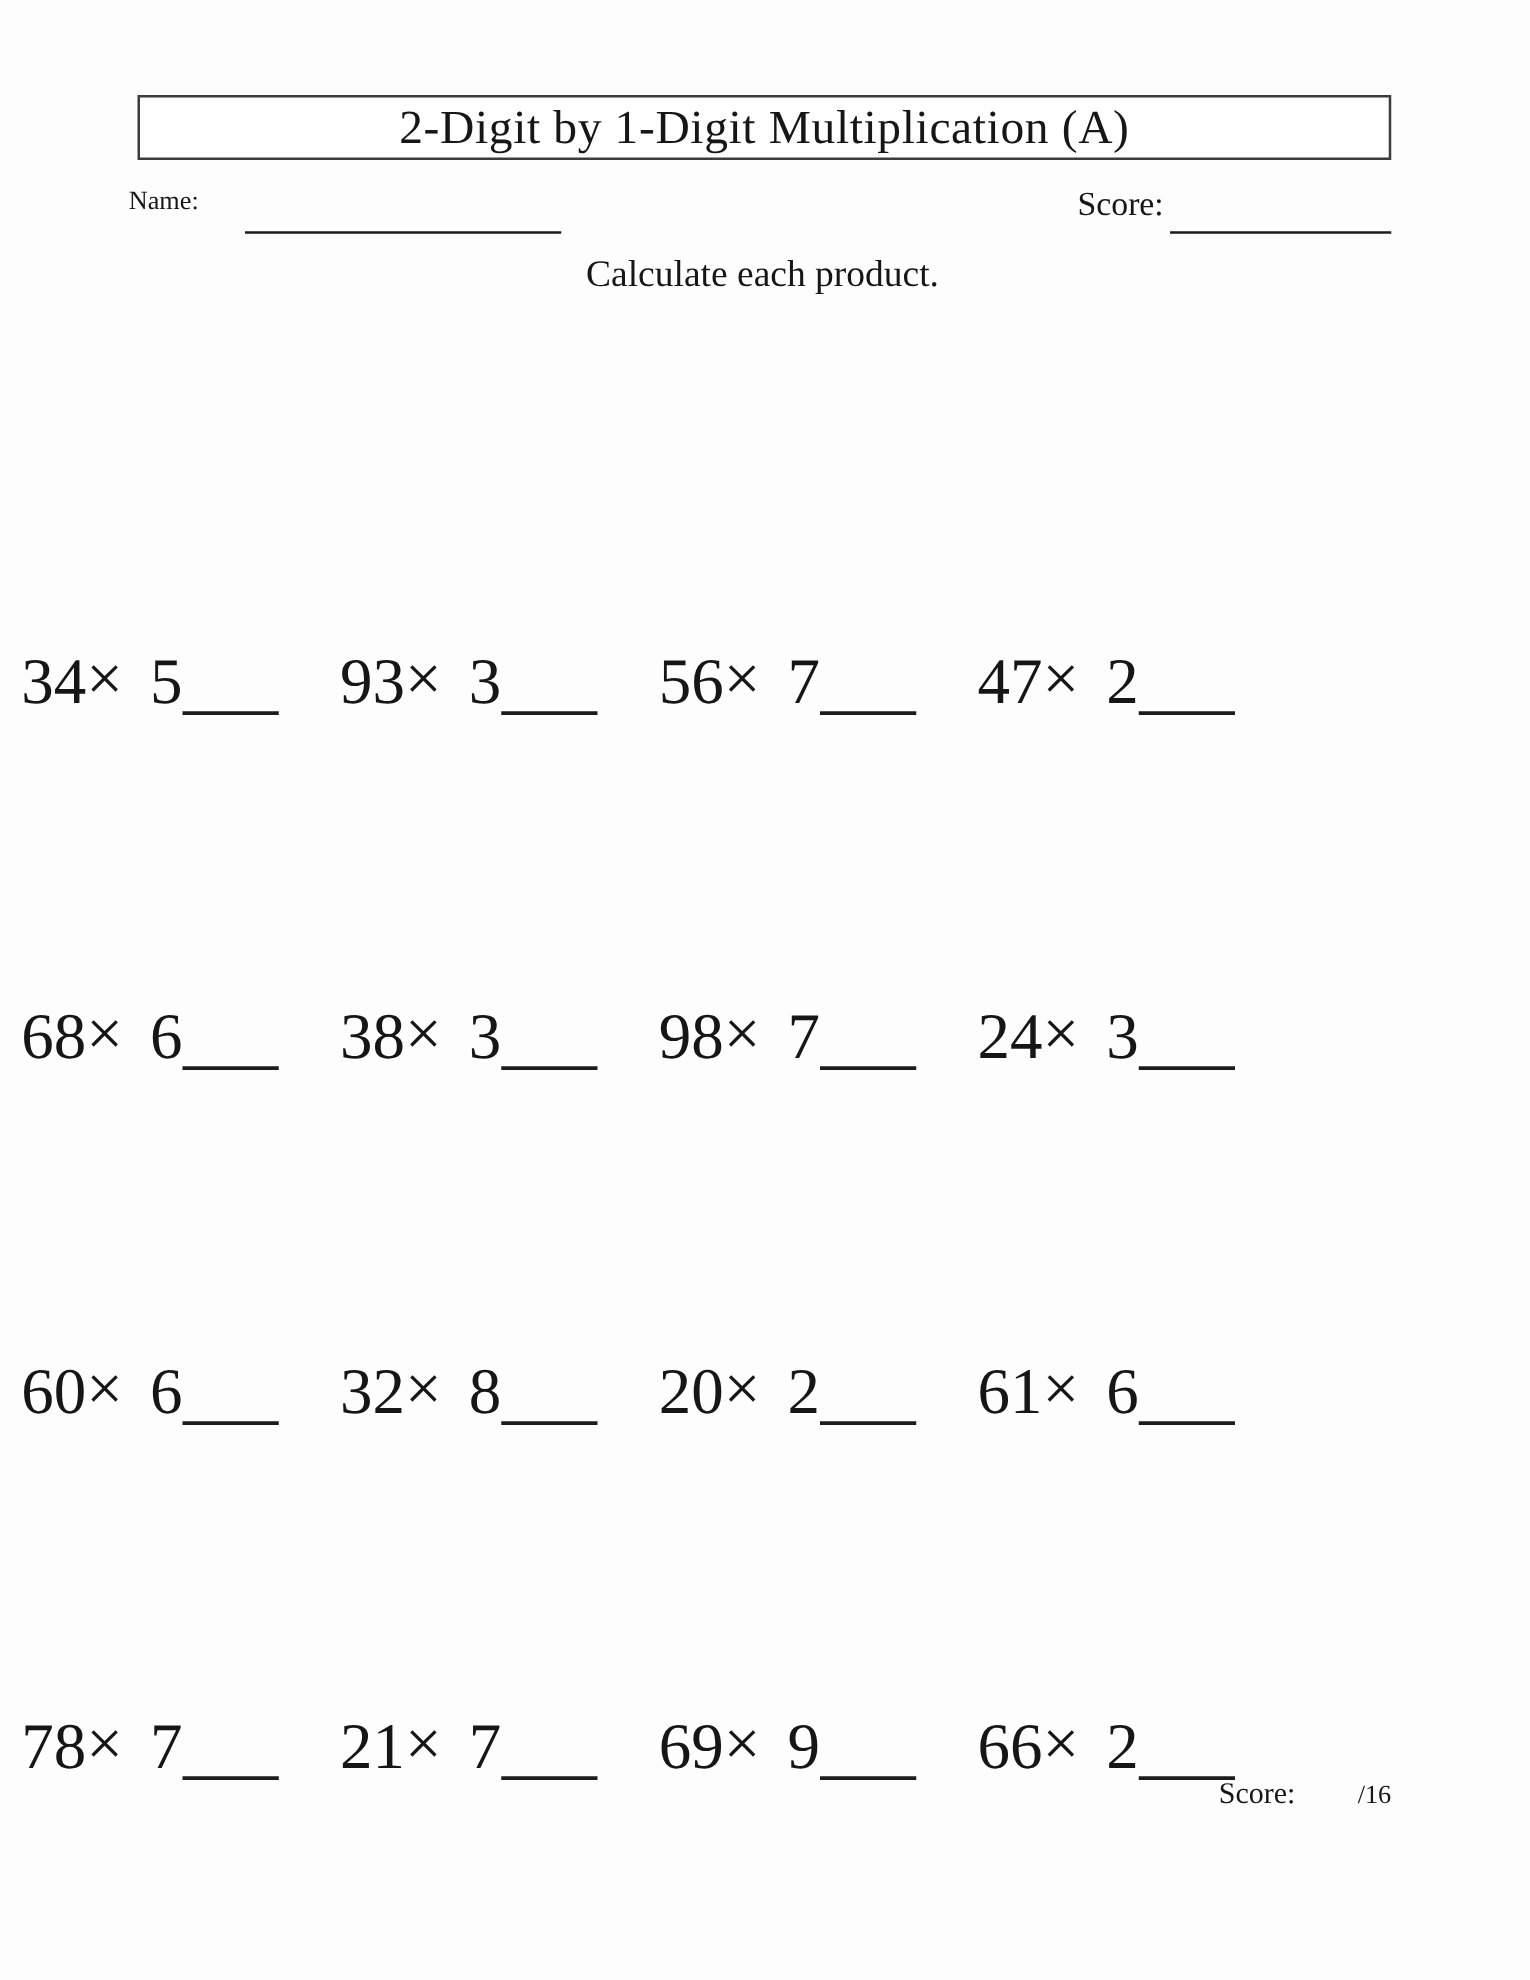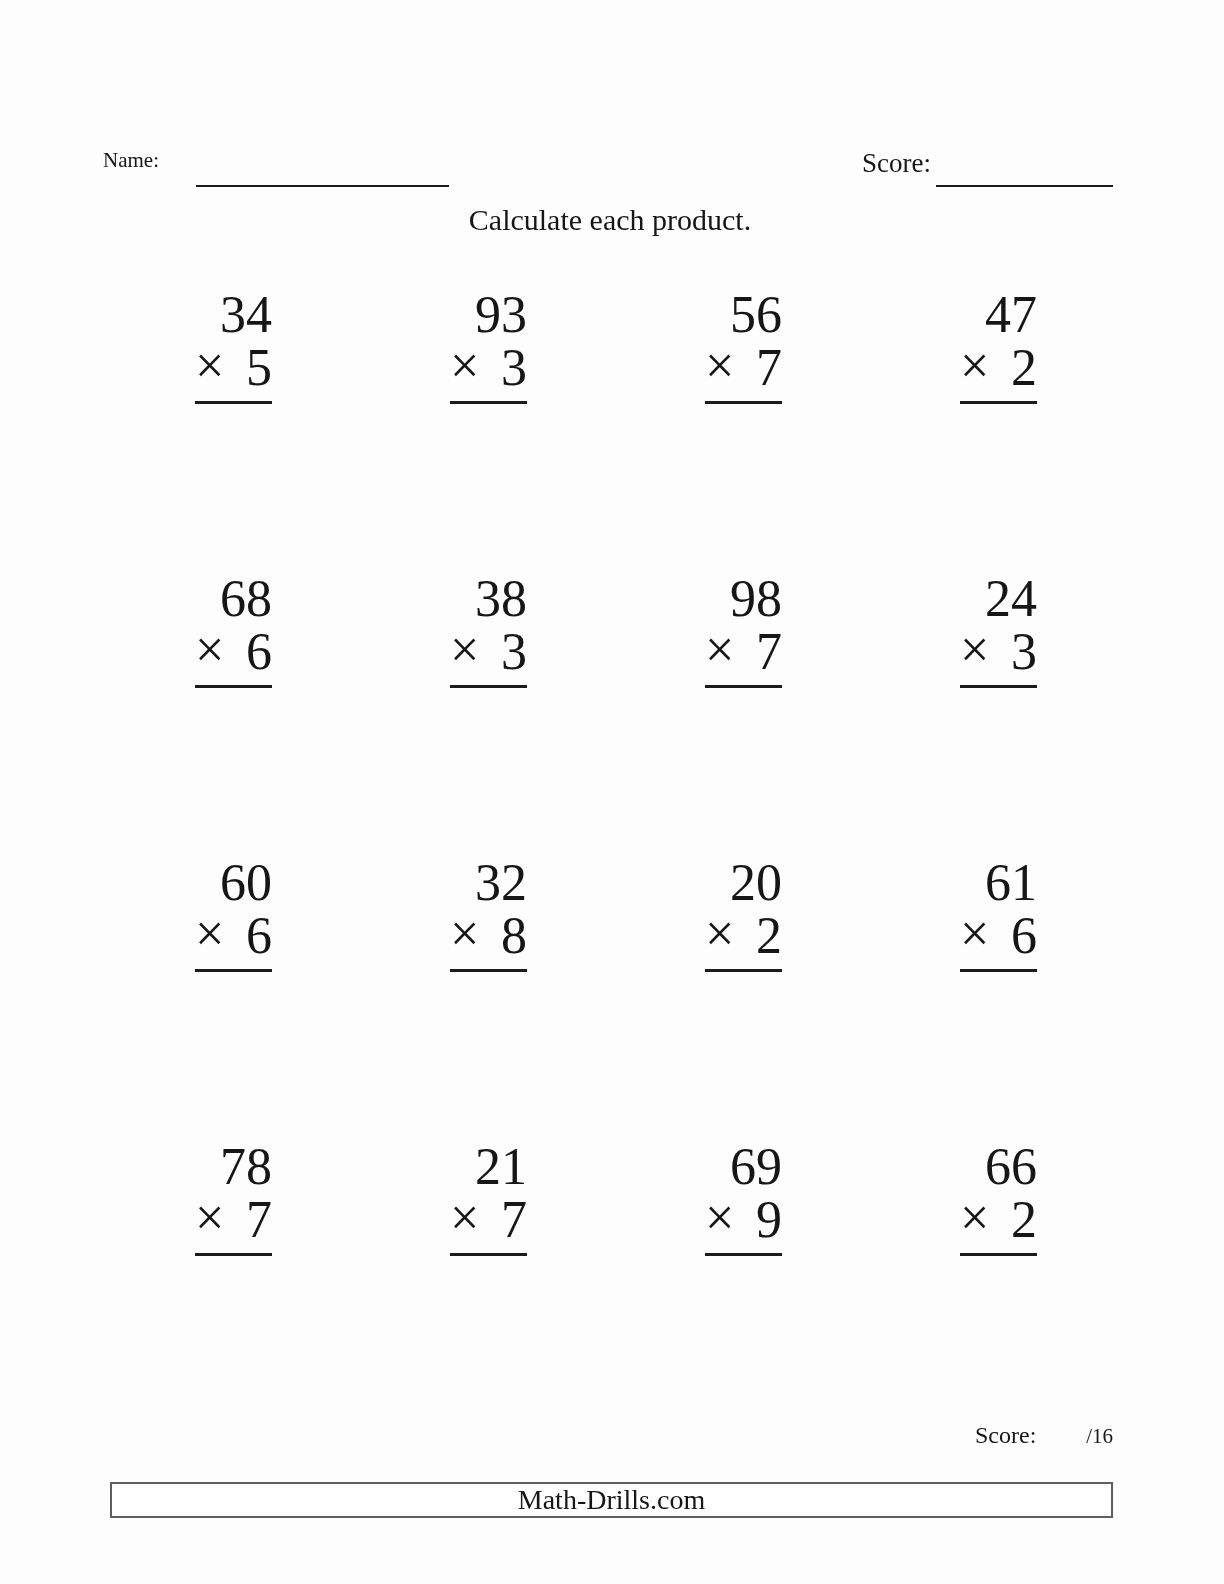--- a/index.html
+++ b/index.html
@@ -80,21 +80,21 @@
   .problems {
     position: absolute;
     left: 17px;
     top: 288px;
     display: grid;
     grid-template-columns: repeat(4, 255px);
     grid-auto-rows: 284px;
   }
   .problem {
     display: flex;
-    flex-direction: column;
+    flex-direction: row;
     align-items: flex-end;
     font-size: 52px;
     line-height: 1.02;
   }
   .p-top {
     white-space: nowrap;
   }
   .p-bottom {
     width: 77px;
     display: flex;
@@ -139,20 +139,23 @@
   }
   .footer-box .footer-text {
     font-size: 28px;
   }
 </style>
 </head>
 <body>
 
 <div class="page">
 
+  <div class="title-box">
+    <span class="title-text">2-Digit by 1-Digit Multiplication (A)</span>
+  </div>
 
   <span class="name-label">Name:</span>
   <div class="name-line"></div>
 
   <span class="date-label">Score:</span>
   <div class="date-line"></div>
 
   <div class="instruction">Calculate each product.</div>
 
   <div class="problems">
@@ -301,17 +304,14 @@
       <div class="p-rule"></div>
     </div>
 
   </div>
 
   <div class="score">
     <span class="score-label">Score:</span>
     <span class="score-total">/16</span>
   </div>
 
-  <div class="footer-box">
-    <span class="footer-text">Math-Drills.com</span>
-  </div>
 
 </div>
 
 </body></html>

